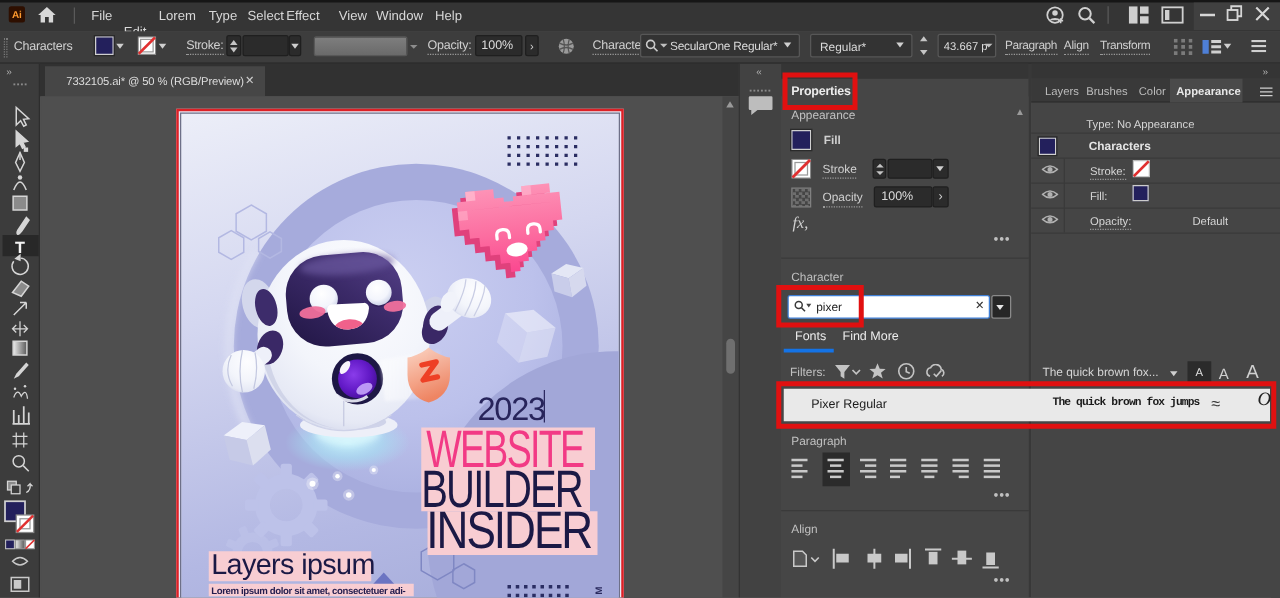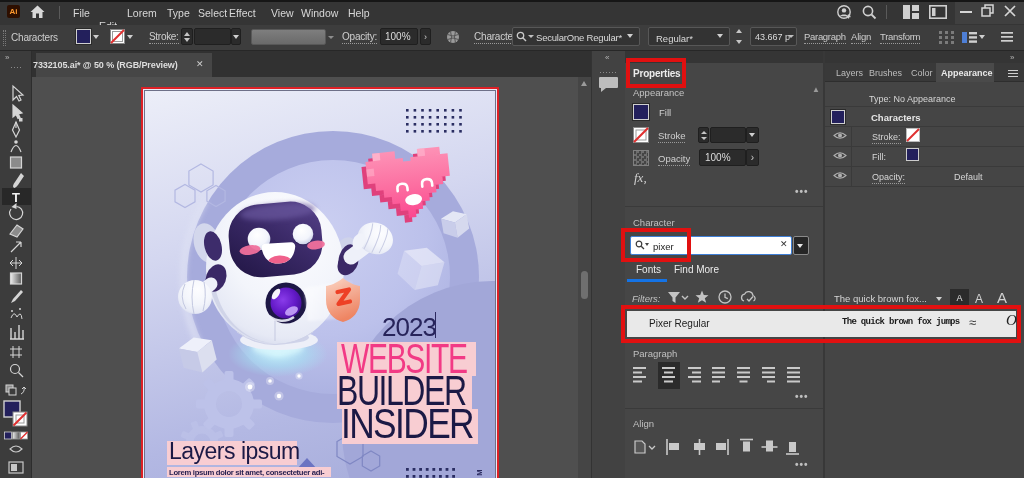--- a/index.html
+++ b/index.html
@@ -147,21 +147,21 @@
   <svg class="abs" style="left:1001px;top:32px;" width="12" height="10" viewBox="0 0 12 10">
     <g fill="#cfcfcf">
         <rect x="0" y="0" width="12" height="1.7"></rect>
         <rect x="0" y="4" width="12" height="1.7"></rect>
         <rect x="0" y="8" width="12" height="1.7"></rect>
       </g>
   </svg>
 
   <div class="abs" style="left:0;top:51px;width:1024px;height:26px;background:#313131;"></div>
   <div class="abs" style="left:36px;top:53px;width:176px;height:24px;background:#464646;"></div>
-  <div class="abs" style="left:33px;top:60px;font-size:9px;font-weight:bold;color:#dedede;letter-spacing:-0.1px;">7332105.ai* @ 50 % (RGB/Preview)</div>
+  <div class="abs" style="left:53px;top:60px;font-size:9px;font-weight:normal;color:#dedede;letter-spacing:-0.1px;">7332105.ai* @ 50 % (RGB/Preview)</div>
   <div class="abs" style="left:196px;top:59px;font-size:9px;color:#cccccc;">✕</div>
 
   <div class="abs" style="left:0;top:51px;width:32px;height:427px;background:#3c3c3c;border-right:1px solid #2d2d2d;"></div>
   <div class="abs" style="left:5px;top:53px;color:#b5b5b5;font-size:8px;letter-spacing:0;">»</div>
   <div class="abs" style="left:10px;top:66px;width:12px;height:3px;background-image:radial-gradient(#8a8a8a 35%,transparent 40%);background-size:3px 3px;"></div>
   <svg id="tools" class="abs" style="left:0;top:51px;" width="33" height="427" viewBox="0 0 33 427">
     <g stroke="#d5d5d5" fill="none" stroke-width="1.2">
 
       <path d="M13 35 L13 49 L16.5 45.5 L19 50 L21 49 L18.8 44.5 L23 44 Z" fill="#3c3c3c"></path>
 
@@ -530,21 +530,21 @@
     <path d="M2 1 H19 Q20 1 20 2 V11 Q20 12 19 12 H8 L3 16 V12 H2 Q1 12 1 11 V2 Q1 1 2 1 Z" fill="#bdbdbd"></path>
   </svg>
 
   <div class="abs" style="left:625px;top:51px;width:198px;height:427px;background:#464646;"></div>
   <div class="abs" style="left:625px;top:51px;width:198px;height:12px;background:#353535;"></div>
   <div class="abs" style="left:633px;top:68px;font-size:10px;font-weight:bold;color:#ececec;letter-spacing:-0.2px;">Properties</div>
   <div class="abs" style="left:633px;top:87px;font-size:9.5px;color:#c2c2c2;">Appearance</div>
   <div class="abs" style="left:812px;top:85px;color:#9a9a9a;font-size:8px;">▲</div>
 
   <div class="abs" style="left:633px;top:104px;width:16px;height:16px;background:#23205c;border:1px solid #cfcfcf;outline:1px solid #2a2a2a;"></div>
-  <div class="abs" style="left:659px;top:107px;font-size:9.5px;color:#d0d0d0;">Fill</div>
+  <div class="abs" style="left:659px;top:107px;font-size:9.5px;color:#d0d0d0;font-weight:bold;">Fill</div>
 
   <svg class="abs" style="left:633px;top:127px;" width="16" height="16">
       <rect x="0.5" y="0.5" width="15" height="15" fill="#fff" stroke="#8a8a8a"></rect>
       <rect x="3" y="3" width="10" height="10" fill="#fff" stroke="#9a9a9a"></rect>
       <path d="M1 15 L15 1" stroke="#e03030" stroke-width="2.2"></path>
     </svg>
   <div class="abs dotted" style="left:658px;top:130px;font-size:9.5px;color:#d0d0d0;">Stroke</div>
   <div class="abs fld" style="left:698px;top:127px;width:11px;height:16px;"></div>
   <div class="abs" style="left:700.5px;top:131px;width:0;height:0;border-left:3px solid transparent;border-right:3px solid transparent;border-bottom:3.5px solid #c5c5c5;"></div>
   <div class="abs" style="left:700.5px;top:136.5px;width:0;height:0;border-left:3px solid transparent;border-right:3px solid transparent;border-top:3.5px solid #c5c5c5;"></div>
@@ -570,21 +570,21 @@
   <div class="abs" style="left:645px;top:243px;width:0;height:0;border-left:2.8px solid transparent;border-right:2.8px solid transparent;border-top:3.2px solid #444;"></div>
   <div class="abs" style="left:653px;top:241px;font-size:9.5px;color:#222;">pixer</div>
   <div class="abs" style="left:780px;top:239px;font-size:9px;color:#333;">✕</div>
   <div class="abs" style="left:793px;top:236px;width:16px;height:19px;background:#262626;border:1px solid #8a8a8a;border-radius:2px;"></div>
   <div class="abs chev" style="left:797px;top:244px;border-top-color:#e8e8e8;"></div>
 
   <div class="abs" style="left:636px;top:264px;font-size:10px;color:#ececec;">Fonts</div>
   <div class="abs" style="left:674px;top:264px;font-size:10px;color:#ececec;">Find More</div>
   <div class="abs" style="left:627px;top:279px;width:40px;height:2.5px;background:#1473e6;"></div>
 
-  <div class="abs" style="left:632px;top:293px;font-size:9.5px;color:#c0c0c0;font-style:italic;">Filters:</div>
+  <div class="abs" style="left:632px;top:293px;font-size:9.5px;color:#c0c0c0;">Filters:</div>
   <svg class="abs" style="left:667px;top:291px;" width="22" height="13" viewBox="0 0 22 13">
     <path d="M1 1 H13 L8.5 6.5 V12 L5.5 10 V6.5 Z" fill="#c3c3c3"></path>
     <path d="M15 5 L18 8 L21 5" stroke="#c3c3c3" stroke-width="1.4" fill="none"></path>
   </svg>
   <svg class="abs" style="left:695px;top:290px;" width="14" height="14" viewBox="0 0 14 14">
       <path d="M7 0.5 L8.8 5 L13.5 5.2 L9.8 8.2 L11.2 12.8 L7 10.2 L2.8 12.8 L4.2 8.2 L0.5 5.2 L5.2 5 Z" fill="#c3c3c3"></path>
     </svg>
   <svg class="abs" style="left:718px;top:290px;" width="14" height="14" viewBox="0 0 14 14">
       <circle cx="7" cy="7" r="6" fill="none" stroke="#c3c3c3" stroke-width="1.3"></circle>
       <path d="M7 3.5 V7.3 L9.8 8.6" stroke="#c3c3c3" stroke-width="1.3" fill="none"></path>

